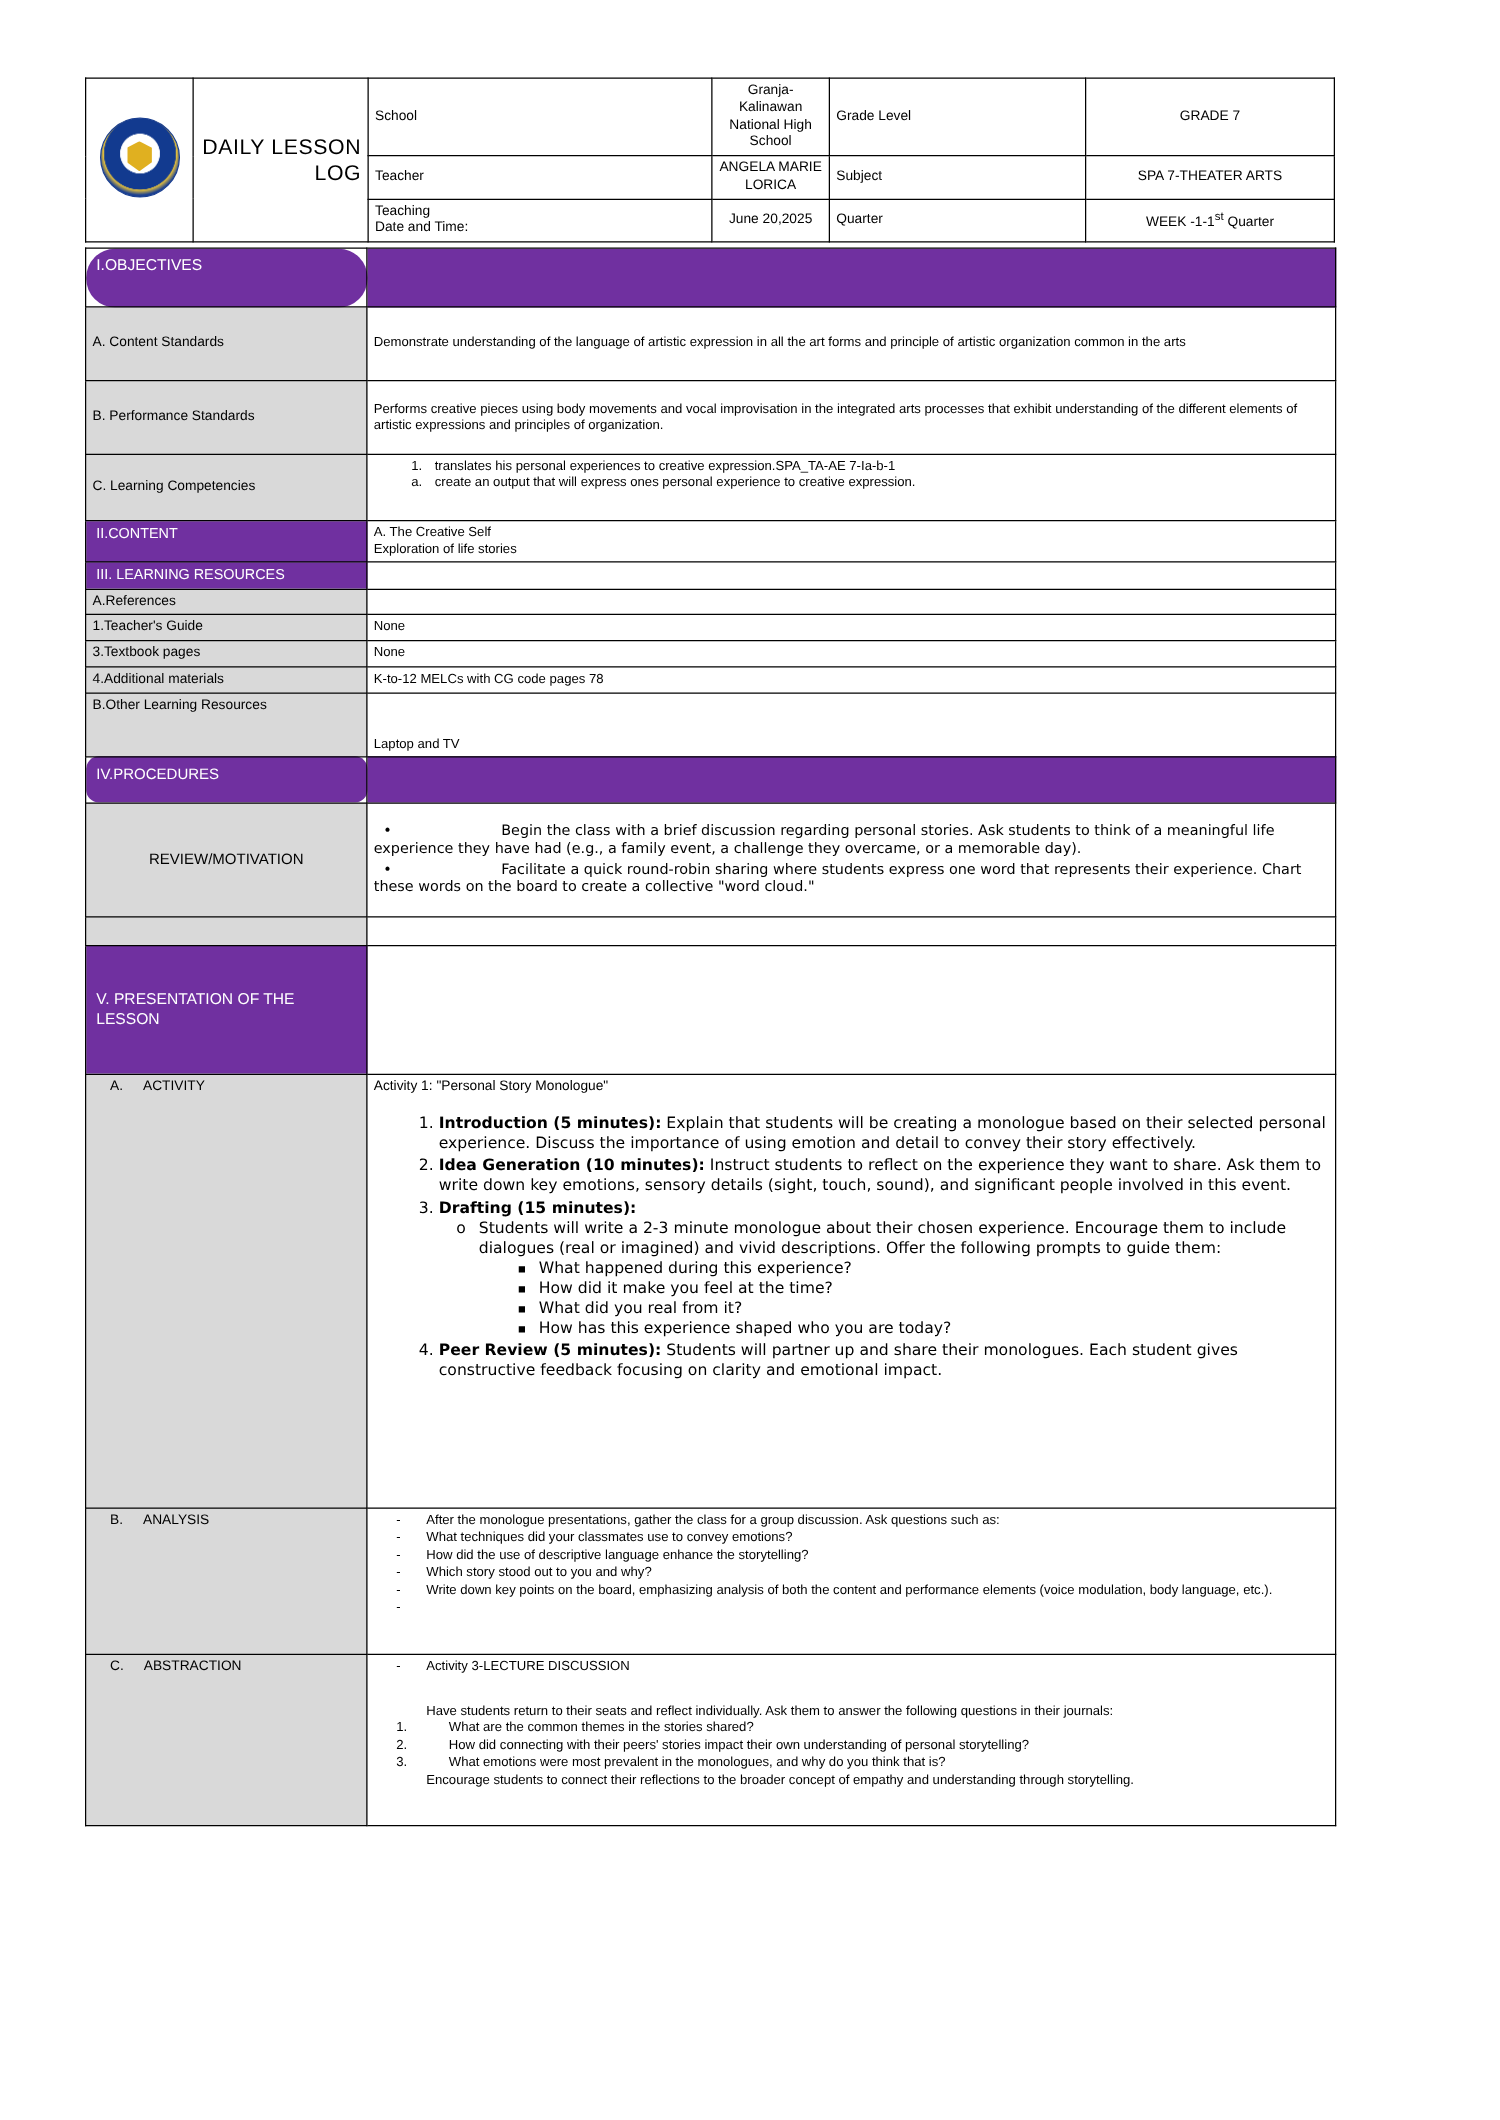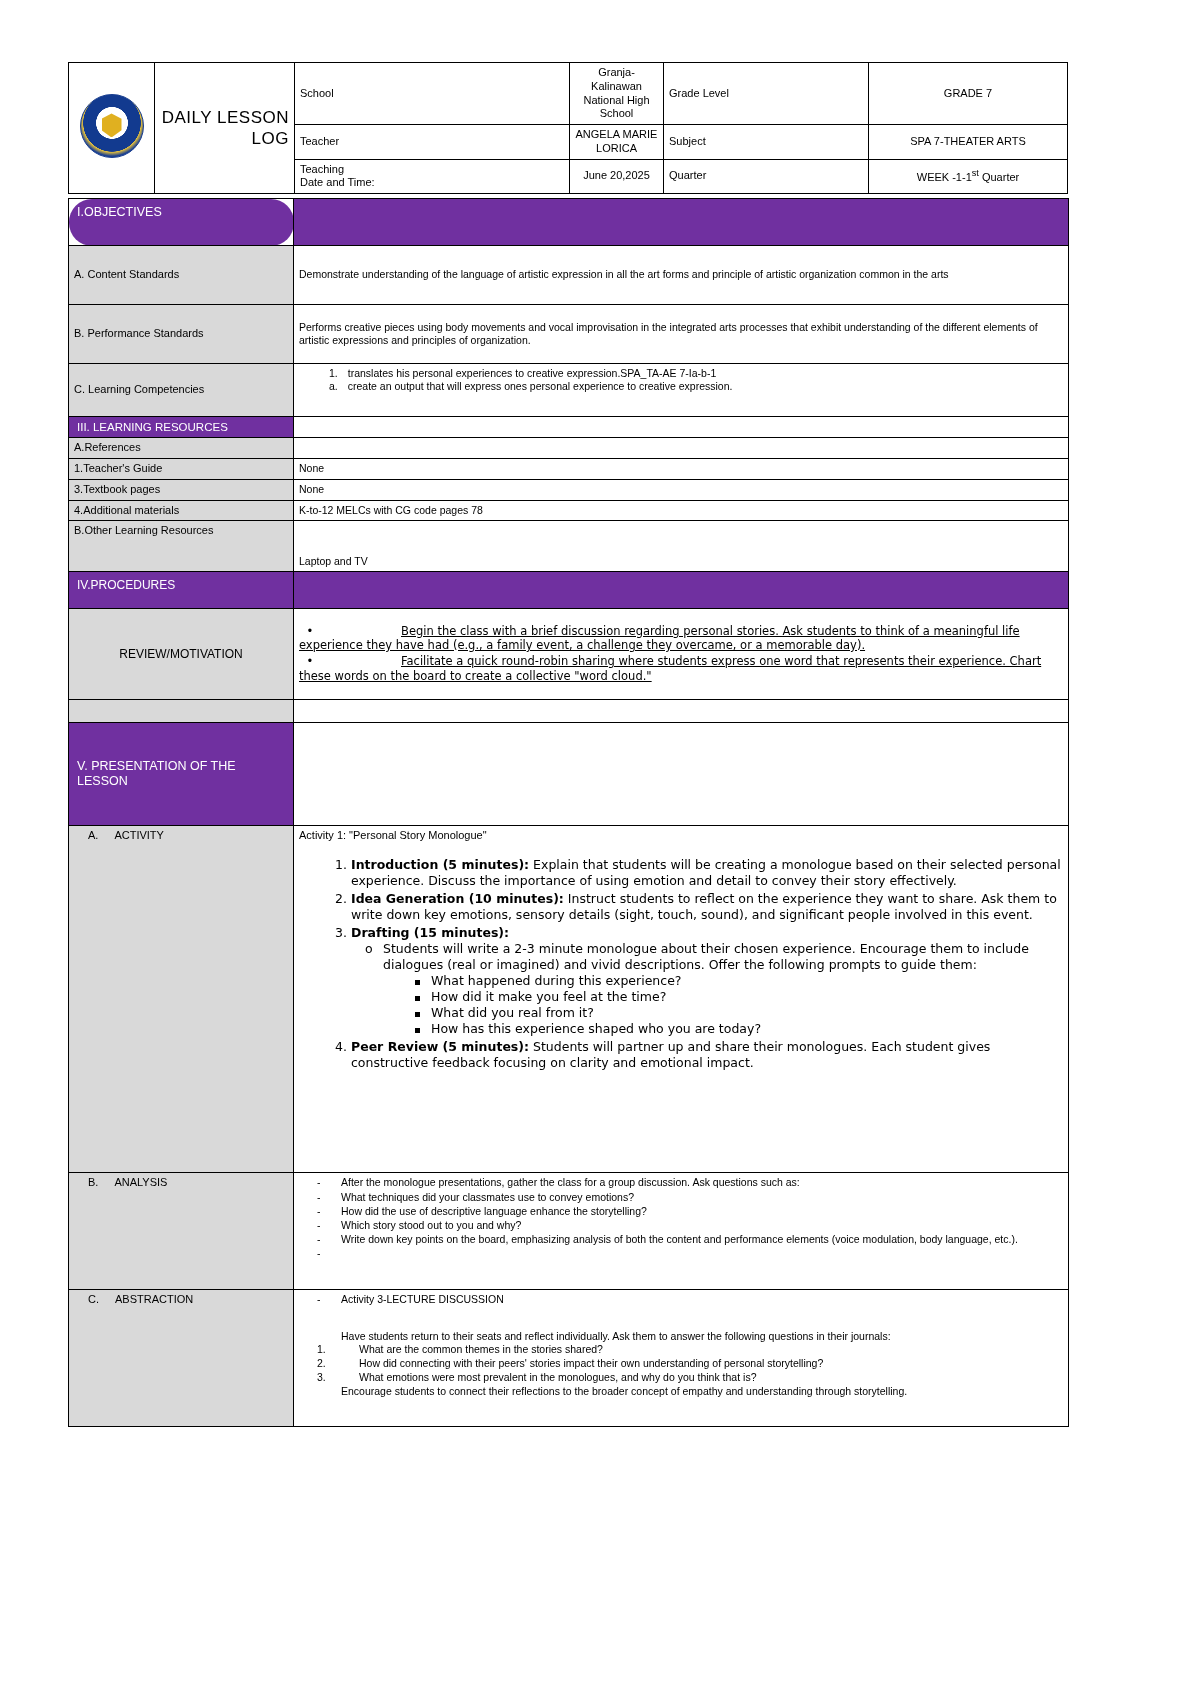--- a/index.html
+++ b/index.html
@@ -94,21 +94,20 @@
     line-height: 1;
     flex: none;
     width: 14px;
     text-align: center;
   }
   .bulletrow .txt { font-size: 11px; }
   .rm p {
     margin: 0 0 2px 0;
     font-size: 11.5px;
     font-family: "DejaVu Sans", sans-serif;
-    text-decoration: underline;
   }
   .rm .dot { display: inline-block; width: 80px; }
   .act-head { font-size: 11px; margin-bottom: 14px; }
   ol.act {
     margin: 0 0 0 34px;
     padding: 0 0 0 18px;
     font-family: "DejaVu Sans", sans-serif;
     font-size: 12.5px;
     line-height: 1.28;
   }
@@ -216,20 +215,27 @@
           <span>1.</span>
           <span>translates his personal experiences to creative expression.SPA_TA-AE 7-Ia-b-1</span>
         </div>
         <div style="display:flex; gap:10px; margin-left:30px;">
           <span>a.</span>
           <span>create  an output  that will express ones personal experience  to creative expression.</span>
         </div>
       </td>
     </tr>
 
+    <tr>
+      <td class="purple-light">II.CONTENT</td>
+      <td>
+        <div>A. The Creative Self</div>
+        <div>Exploration of life stories</div>
+      </td>
+    </tr>
 
     <tr>
       <td class="purple-light">III. LEARNING RESOURCES</td>
       <td></td>
     </tr>
 
     <tr>
       <td class="gray">A.References</td>
       <td></td>
     </tr>
@@ -244,21 +250,21 @@
     <tr>
       <td class="gray">4.Additional materials</td>
       <td>K-to-12 MELCs with CG code pages 78</td>
     </tr>
     <tr>
       <td class="gray" style="height:44px;">B.Other Learning Resources</td>
       <td style="vertical-align:bottom;">Laptop and TV</td>
     </tr>
 
     <tr>
-      <td class="purple" style="height:24px;font-size:12px;">IV.PROCEDURES</td>
+      <td class="purple" style="height:24px;font-size:12px;border-radius:10px;">IV.PROCEDURES</td>
       <td class="purple"></td>
     </tr>
 
 
     <tr>
       <td class="gray vmid ctr" style="height:84px;font-size:12px;">REVIEW/MOTIVATION</td>
       <td class="rm vmid">
         <p>
           <span style="display:inline-block;width:22px;text-align:center;">•</span><span class="dot"></span><span>Begin the class with a brief discussion regarding personal stories. Ask students to think of a meaningful life experience they have had (e.g., a family event, a challenge they overcame, or a memorable day).</span>
         </p>

